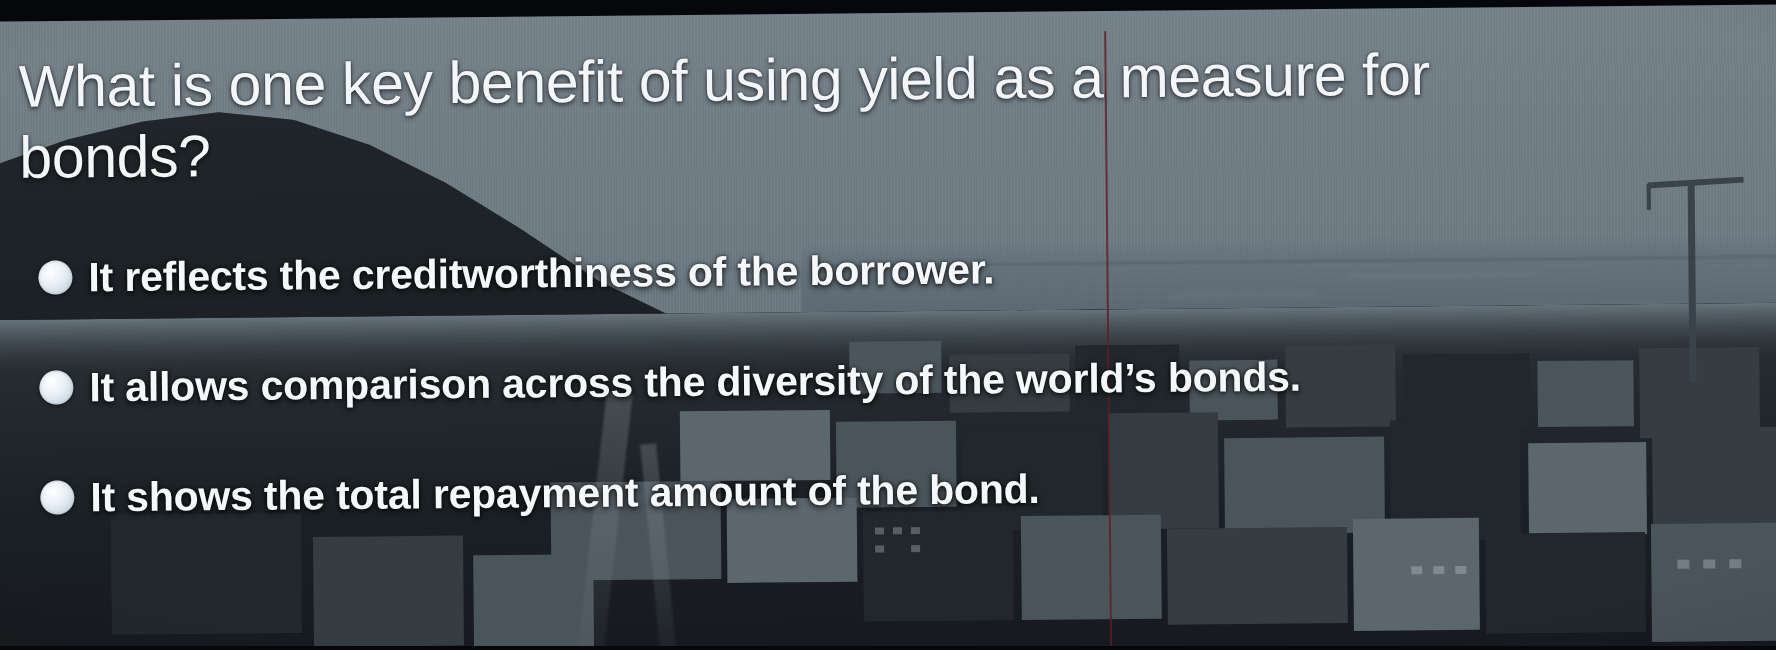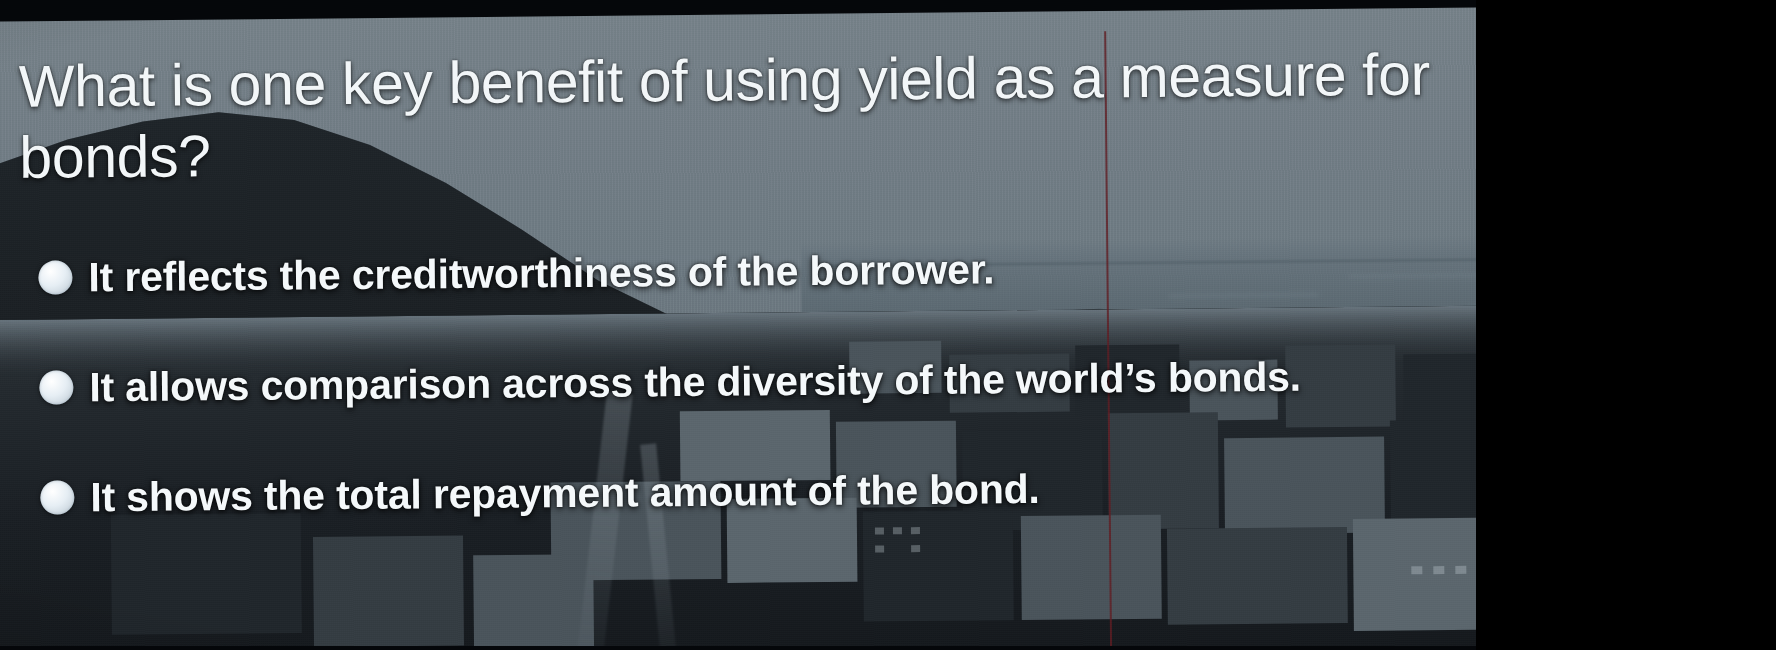--- a/index.html
+++ b/index.html
@@ -5,21 +5,21 @@
 <style>
   * { margin:0; padding:0; box-sizing:border-box; }
   html,body{ background:#000; }
   body{
     width:1776px; height:650px; overflow:hidden;
     font-family:"Liberation Sans", sans-serif;
   }
 
   
   #slide{
-    position:relative; width:1476px; height:650px;
+    position:relative; width:1776px; height:650px;
     background:#05070a; overflow:hidden;
   }
 
   
   #screen{
     position:absolute;
     left:-14px; top:20px;
     width:1806px; height:660px;
     transform:rotate(-0.55deg);
     transform-origin:0 0;

